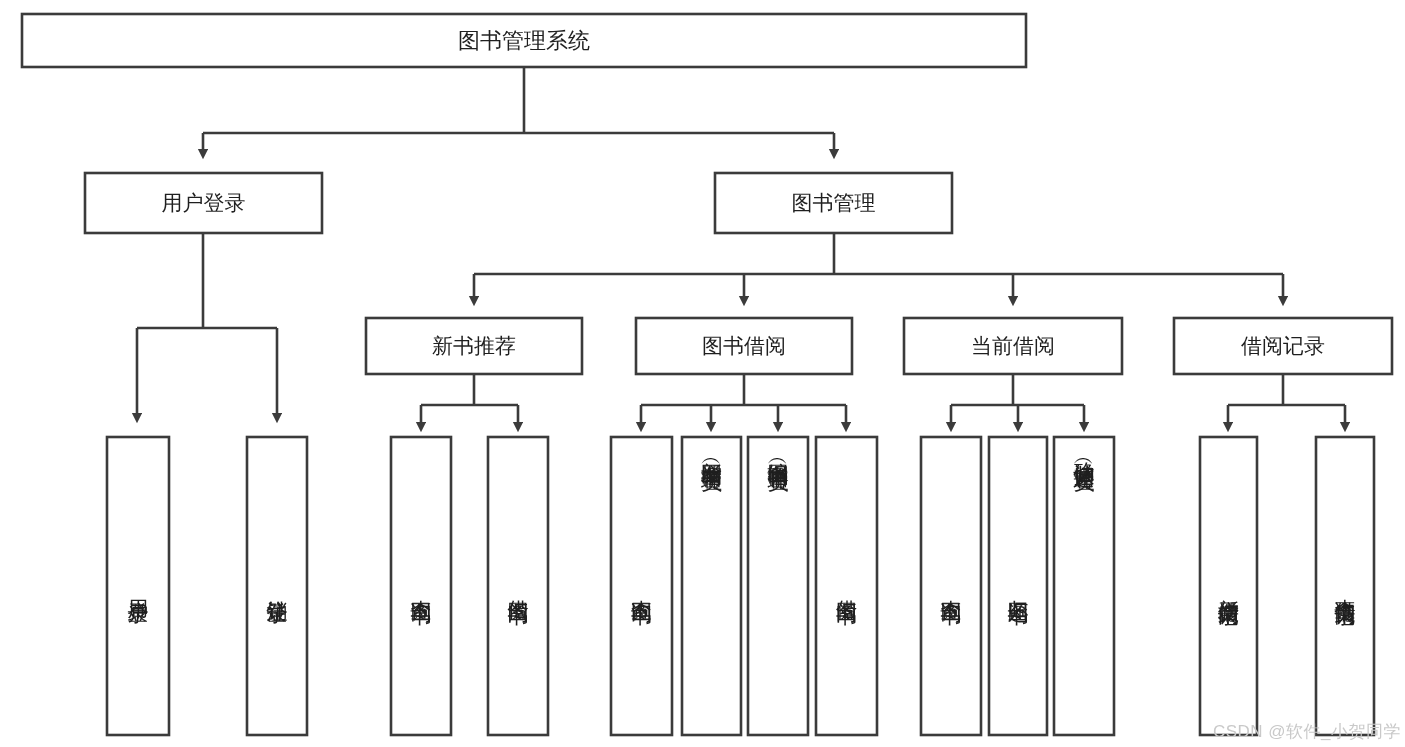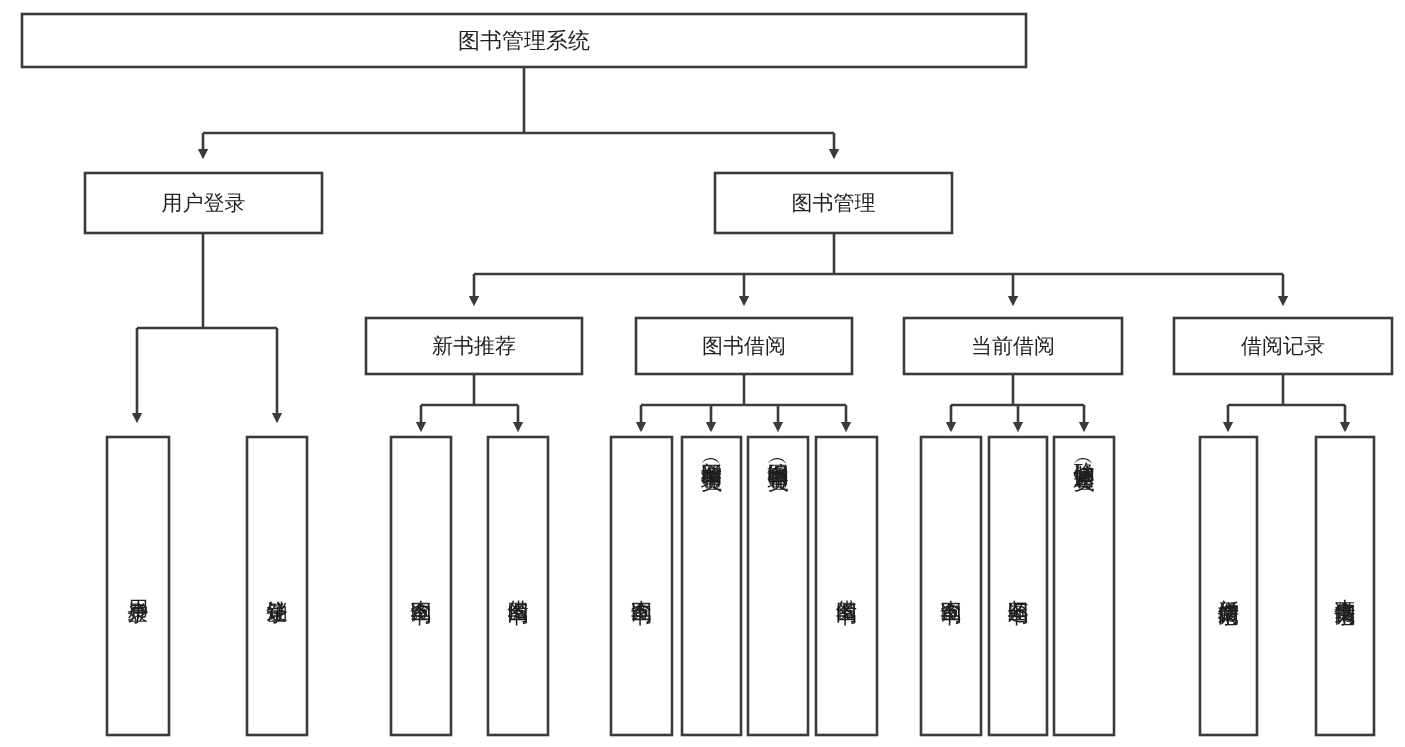--- a/index.html
+++ b/index.html
@@ -241,13 +241,14 @@
   </div>
 
   <div class="vlabel-wrap" style="left:1196px; top:437px; width:57px; height:298px;">
     <span class="vlabel-text">新增借阅记录</span>
   </div>
 
   <div class="vlabel-wrap" style="left:1312px; top:437px; width:58px; height:298px;">
     <span class="vlabel-text">查询借阅记录</span>
   </div>
 
+  <div id="watermark">CSDN @软件_小贺同学</div>
 </div>
 
 </body></html>

